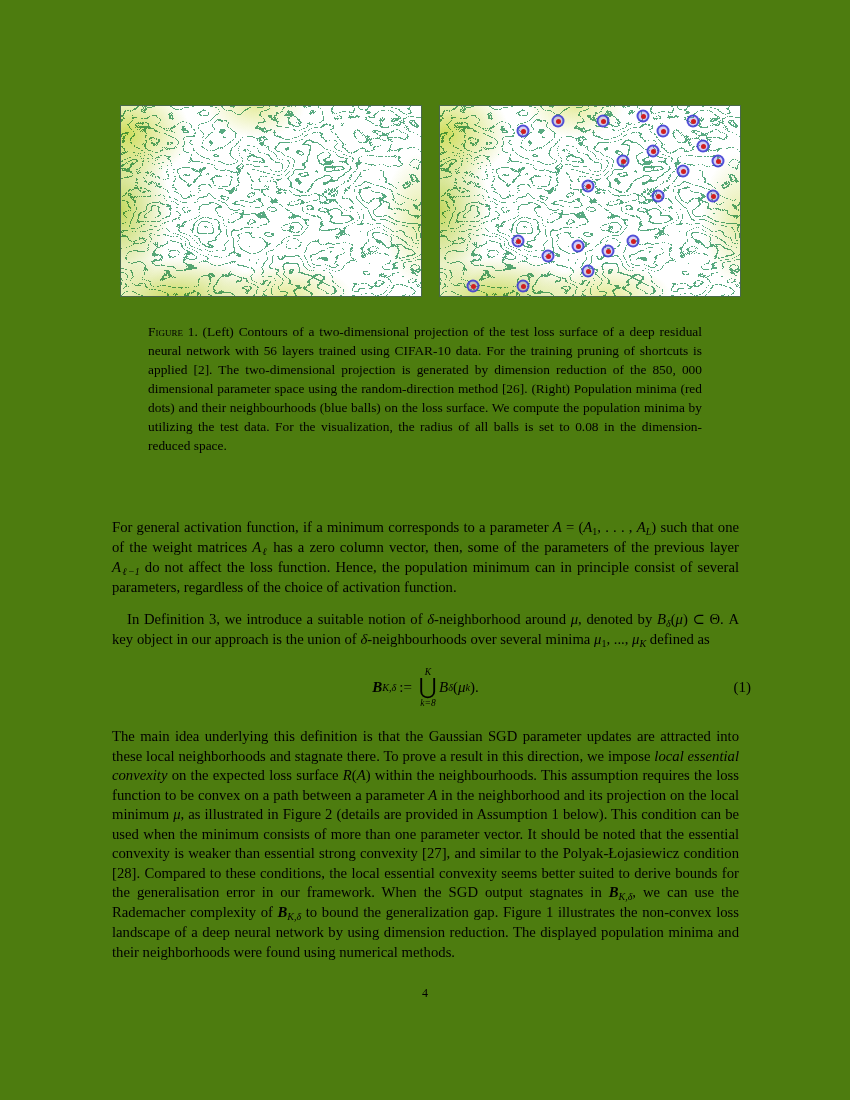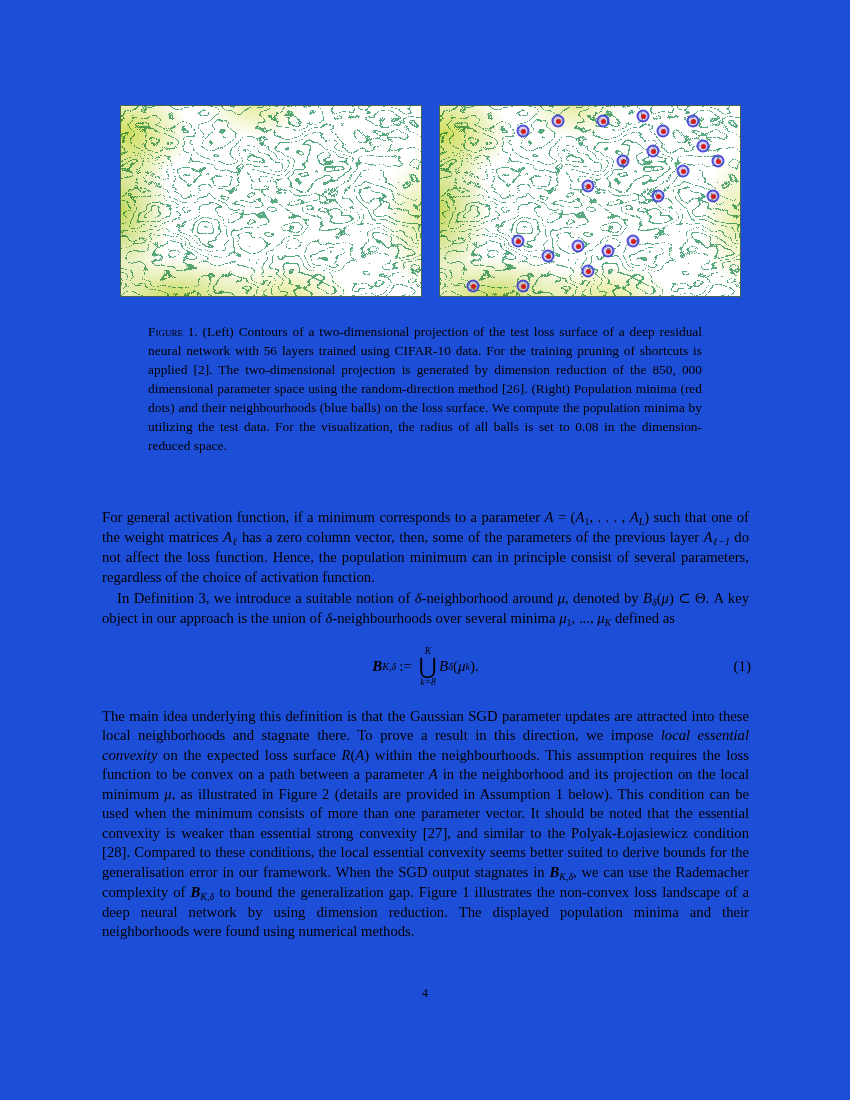--- a/index.html
+++ b/index.html
@@ -1,21 +1,21 @@
 <!DOCTYPE html>
 <html><head>
 <meta charset="utf-8">
 <style>
   html,body{margin:0;padding:0;background:#ffffff;}
   body{
     width:850px;height:1100px;
     font-family:"Liberation Serif","DejaVu Serif","DejaVu Sans",serif;
     color:#000;
   }
-  .page{position:relative;width:850px;height:1100px;overflow:hidden;background:#1d4ed8;}
+  .page{position:relative;width:850px;height:1100px;overflow:hidden;background:#4d7c0f;}
 
   
   .figures{position:absolute;top:105px;left:120px;display:flex;gap:17px;}
   .panel{
     position:relative;width:300px;height:190px;
     border:1px solid #49684b;overflow:hidden;background:#fff;
   }
   .contour-svg{position:absolute;left:0;top:0;width:100%;height:100%;display:block;}
   .wash{
     position:absolute;left:0;top:0;width:100%;height:100%;
@@ -47,21 +47,21 @@
     position:absolute;top:322px;left:148px;width:554px;
     font-size:13.4px;line-height:1.42;text-align:justify;
   }
   .sc{font-variant:small-caps;}
 
   
   .body-text{
     position:absolute;top:506px;left:100px;width:651px;
     font-size:14.7px;line-height:1.325;text-align:justify;
   }
-  .body-text p{margin:2px;}
+  .body-text p{margin:12px;}
   .indent{text-indent:15px;}
   .it{font-style:italic;}
   .cal{font-style:italic;}
   .frak{font-weight:bold;font-style:italic;}
   .sub{font-size:0.68em;vertical-align:-0.28em;letter-spacing:0;}
 
   
   .equation{
     position:relative;display:flex;justify-content:center;align-items:center;
     margin:17px 0 19px 0;font-size:15px;

